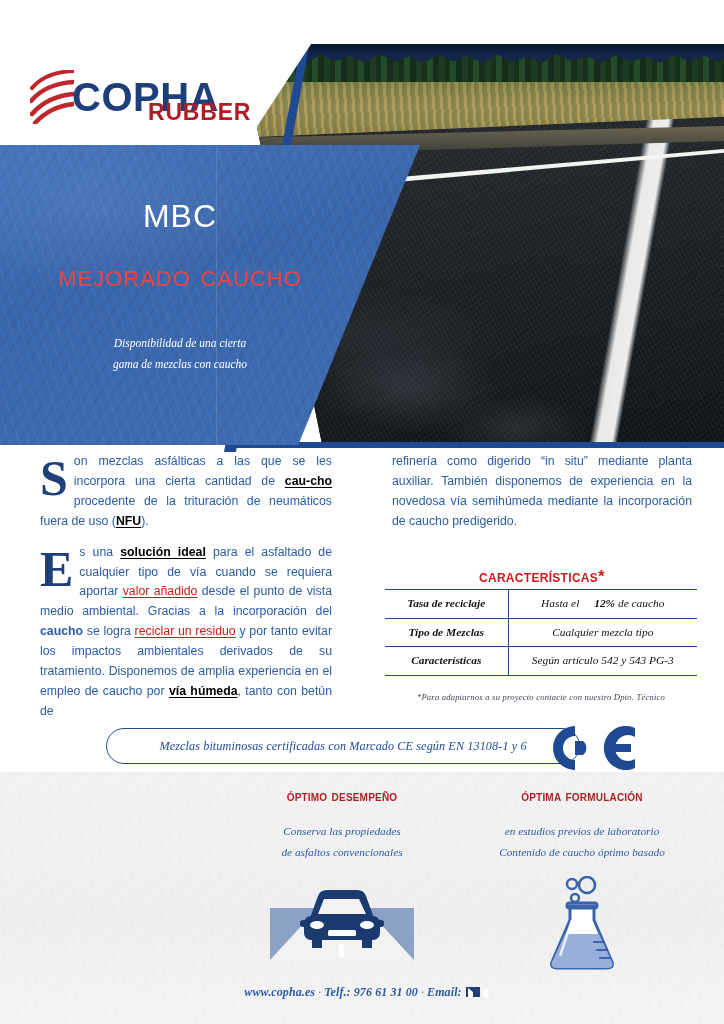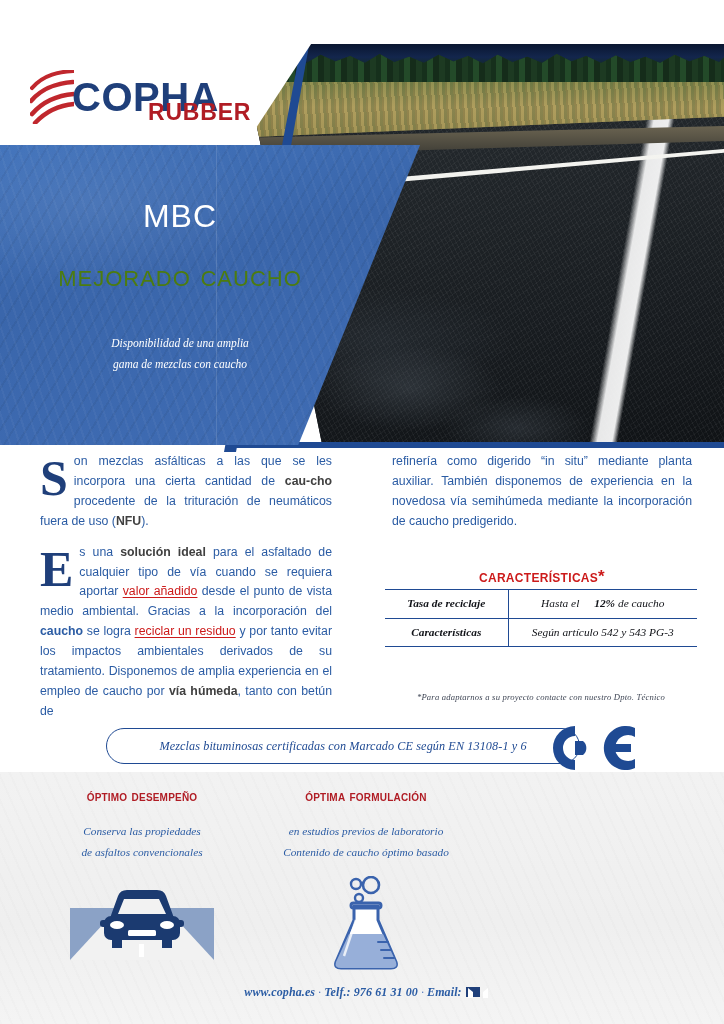--- a/index.html
+++ b/index.html
@@ -114,21 +114,21 @@
     background: rgba(255,255,255,.12);
   }
   .hero-title {
     position: absolute; left: 0; top: 186px; width: 360px; text-align: center;
     color: #ffffff; font-family: "Liberation Sans", sans-serif;
     font-size: 45px; font-weight: 400; letter-spacing: 1px;
     font-variant: small-caps; text-transform: lowercase;
   }
   .hero-subtitle {
     position: absolute; left: 0; top: 258px; width: 360px; text-align: center;
-    color: #4d7c0f; font-family: "Liberation Sans", sans-serif;
+    color: #ef4444; font-family: "Liberation Sans", sans-serif;
     font-size: 31px; font-weight: 400; letter-spacing: 1px;
     font-variant: small-caps; text-transform: lowercase;
   }
   .hero-tagline {
     position: absolute; left: 60px; top: 333px; width: 240px;
     color: #ffffff; font-family: "Liberation Serif", serif;
     font-size: 11.5px; font-style: italic; line-height: 1.85; text-align: center;
   }
 
   
@@ -140,21 +140,21 @@
     text-align: justify; text-justify: inter-word; margin-bottom: 11px;
     hyphens: manual;
   }
   .para.tight { margin-bottom: 0; }
   .dropcap {
     float: left; color: #1f3f7a; font-family: "Liberation Serif", serif;
     font-size: 50px; line-height: .80; font-weight: 700;
     padding: 4px 6px 0 0; margin-top: 2px;
   }
   .hl {
-    color: #404040; font-weight: 700; 
+    color: #000000; font-weight: 700; text-decoration: underline;
     text-underline-offset: 2px;
   }
   .hl-plain { color: #cc1a1a; text-decoration: underline; text-underline-offset: 2px; }
   .bold-blue { font-weight: 700; color: #2b5ca4; }
 
   
   .table-title {
     position: absolute; left: 392px; top: 567px; width: 300px; text-align: center;
     color: #cc1a1a; font-size: 17px; font-weight: 700; letter-spacing: .3px;
     font-variant: small-caps; text-transform: lowercase;
@@ -191,21 +191,21 @@
 
   
   .bottom {
     position: absolute; left: 0; top: 772px; width: 724px; height: 252px;
     background:
       repeating-linear-gradient(66deg, rgba(0,0,0,.012) 0 2px, rgba(0,0,0,0) 2px 10px),
       linear-gradient(180deg, #f2f2f2 0%, #efefef 60%, #f4f4f4 100%);
   }
   .features {
     position: absolute; left: 0; top: 788px; width: 724px;
-    display: flex; justify-content: flex-start; padding: 0 30px;
+    display: flex; justify-content: flex-end; padding: 0 30px; gap: 16px;
   }
   .feature { width: 224px; text-align: center; }
   .feature-title {
     color: #b01c24; font-size: 14.6px; font-weight: 700; letter-spacing: .2px;
     font-variant: small-caps; text-transform: lowercase;
     font-family: "Liberation Sans", sans-serif;
   }
   .feature-desc {
     margin-top: 17px; color: #2b5ca4;
     font-family: "Liberation Serif", serif; font-style: italic;
@@ -246,21 +246,21 @@
     <div class="hero-edge"></div>
     <div class="hero-edge-bottom"></div>
   </div>
 
   <div class="blue-panel"></div>
   <div class="blue-seam"></div>
 
   <div class="hero-title">MBC</div>
   <div class="hero-subtitle">Mejorado  Caucho</div>
   <div class="hero-tagline">
-    <div>Disponibilidad de una amplia</div>
+    <div>Disponibilidad de una cierta</div>
     <div>gama de mezclas con caucho</div>
   </div>
 
   <div class="logo-band wide"></div>
   <div class="logo">
     <svg class="logo-swoosh" width="44" height="54" viewBox="0 0 44 54">
       <path d="M2 18 C14 4, 30 2, 43 1" stroke="#c0272d" stroke-width="4.2" fill="none" stroke-linecap="round"></path>
       <path d="M1 31 C14 16, 30 13, 43 12" stroke="#c0272d" stroke-width="4.4" fill="none" stroke-linecap="round"></path>
       <path d="M2 44 C15 29, 31 25, 44 24" stroke="#c0272d" stroke-width="4.6" fill="none" stroke-linecap="round"></path>
       <path d="M5 53 C18 39, 33 35, 44 34" stroke="#c0272d" stroke-width="4.4" fill="none" stroke-linecap="round"></path>
@@ -281,20 +281,24 @@
   <div class="col col-right">
     <p class="para">refinería como digerido “in situ” mediante planta auxiliar. También disponemos de experiencia en la novedosa vía semihúmeda mediante la incorporación de caucho predigerido.</p>
   </div>
 
   <div class="table-title">Características*</div>
   <table class="spec-table">
     <tbody>
       <tr>
         <td class="k">Tasa de reciclaje</td>
         <td class="v"><span>Hasta el </span><b>12%</b><span> de caucho</span></td>
+      </tr>
+      <tr>
+        <td class="k">Tipo de Mezclas</td>
+        <td class="v">Cualquier mezcla tipo</td>
       </tr>
       <tr>
         <td class="k">Características</td>
         <td class="v">Según artículo 542 y 543 PG-3</td>
       </tr>
     </tbody>
   </table>
   <div class="table-note">*Para adaptarnos a su proyecto contacte con nuestro Dpto. Técnico</div>
 
   <div class="ce-box">

